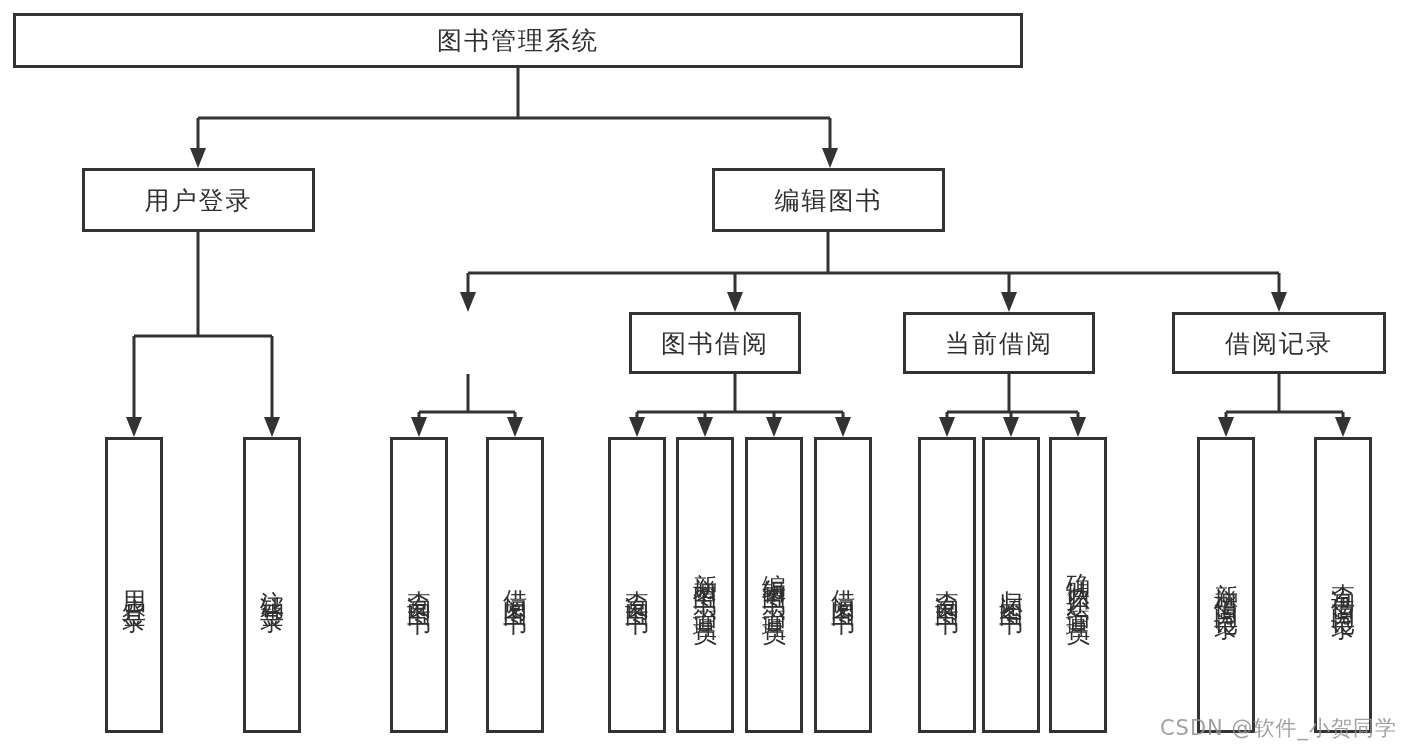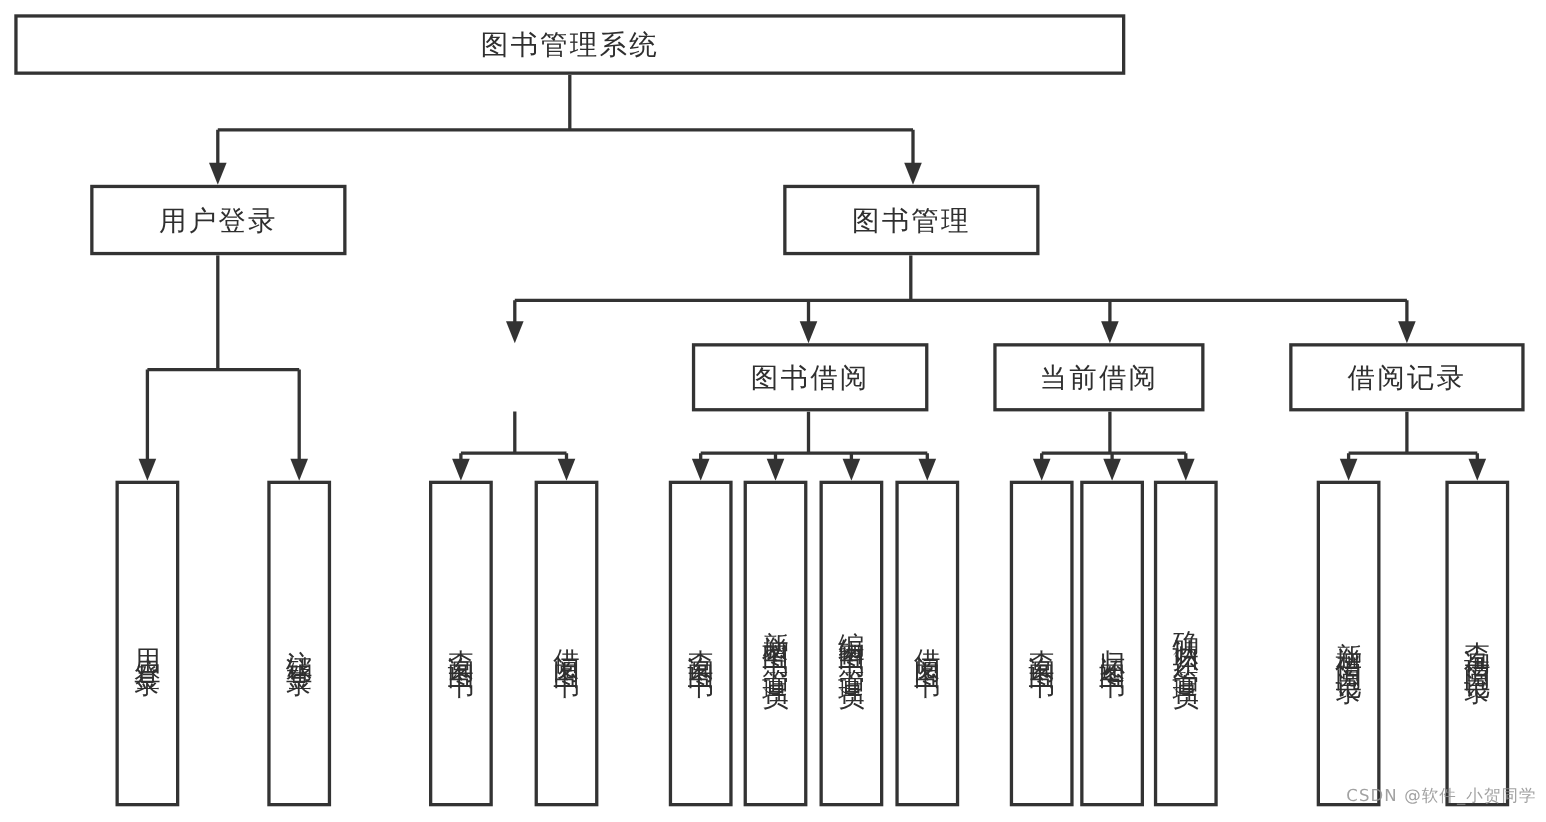--- a/index.html
+++ b/index.html
@@ -36,21 +36,21 @@
     text-orientation: mixed;
     font-size: 24px;
     letter-spacing: 7px;
     line-height: 1;
     white-space: nowrap;
   }
   #watermark {
     position: absolute;
     right: 8px;
     top: 714px;
-    font-size: 15px;
+    font-size: 21px;
     color: rgba(145,145,145,0.85);
     letter-spacing: 1px;
     white-space: nowrap;
   }
 </style>
 </head>
 <body>
 
 <div id="stage">
 
@@ -104,24 +104,24 @@
   </svg>
 
   <div class="box h" style="left:13px; top:13px; width:1010px; height:55px;">
     <span>图书管理系统</span>
   </div>
 
   <div class="box h" style="left:82px; top:168px; width:233px; height:64px;">
     <span>用户登录</span>
   </div>
   <div class="box h" style="left:712px; top:168px; width:233px; height:64px;">
-    <span>图书管理</span>
+    <span>编辑图书</span>
   </div>
 
-  <div class="box h" style="left:629px; top:312px; width:215px; height:62px;">
+  <div class="box h" style="left:629px; top:312px; width:172px; height:62px;">
     <span>图书借阅</span>
   </div>
   <div class="box h" style="left:903px; top:312px; width:192px; height:62px;">
     <span>当前借阅</span>
   </div>
   <div class="box h" style="left:1172px; top:312px; width:214px; height:62px;">
     <span>借阅记录</span>
   </div>
 
   <div class="box v" style="left:105px; top:437px; width:58px; height:296px;">

